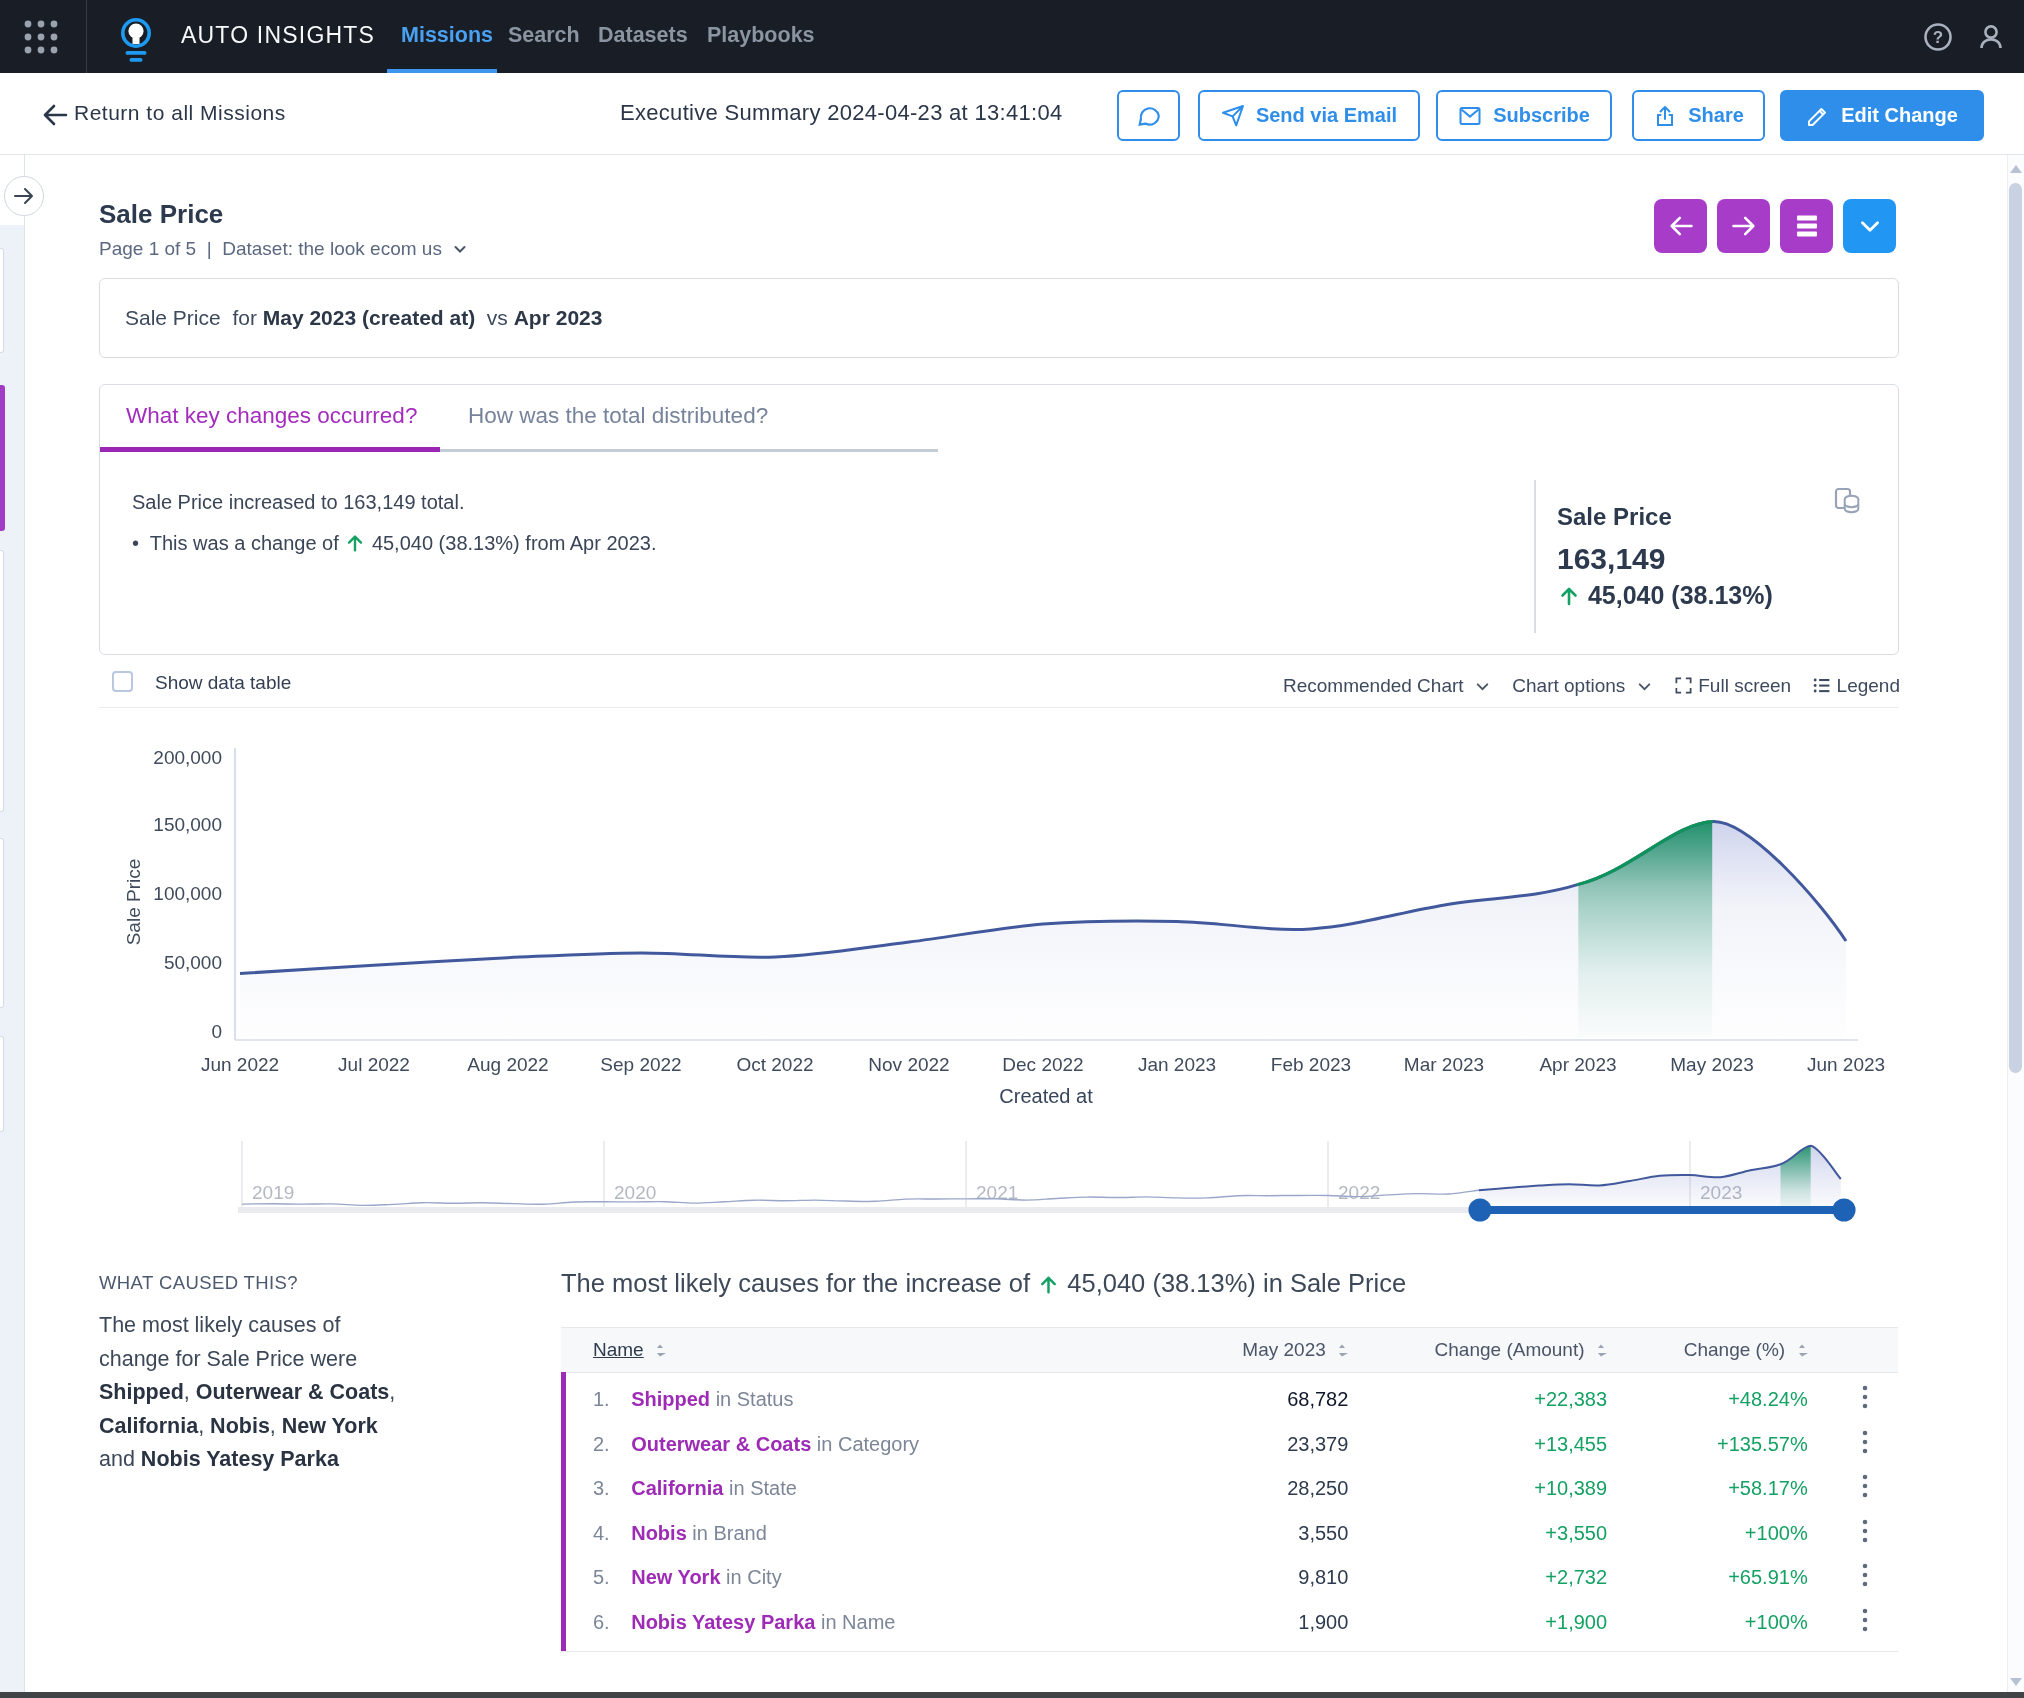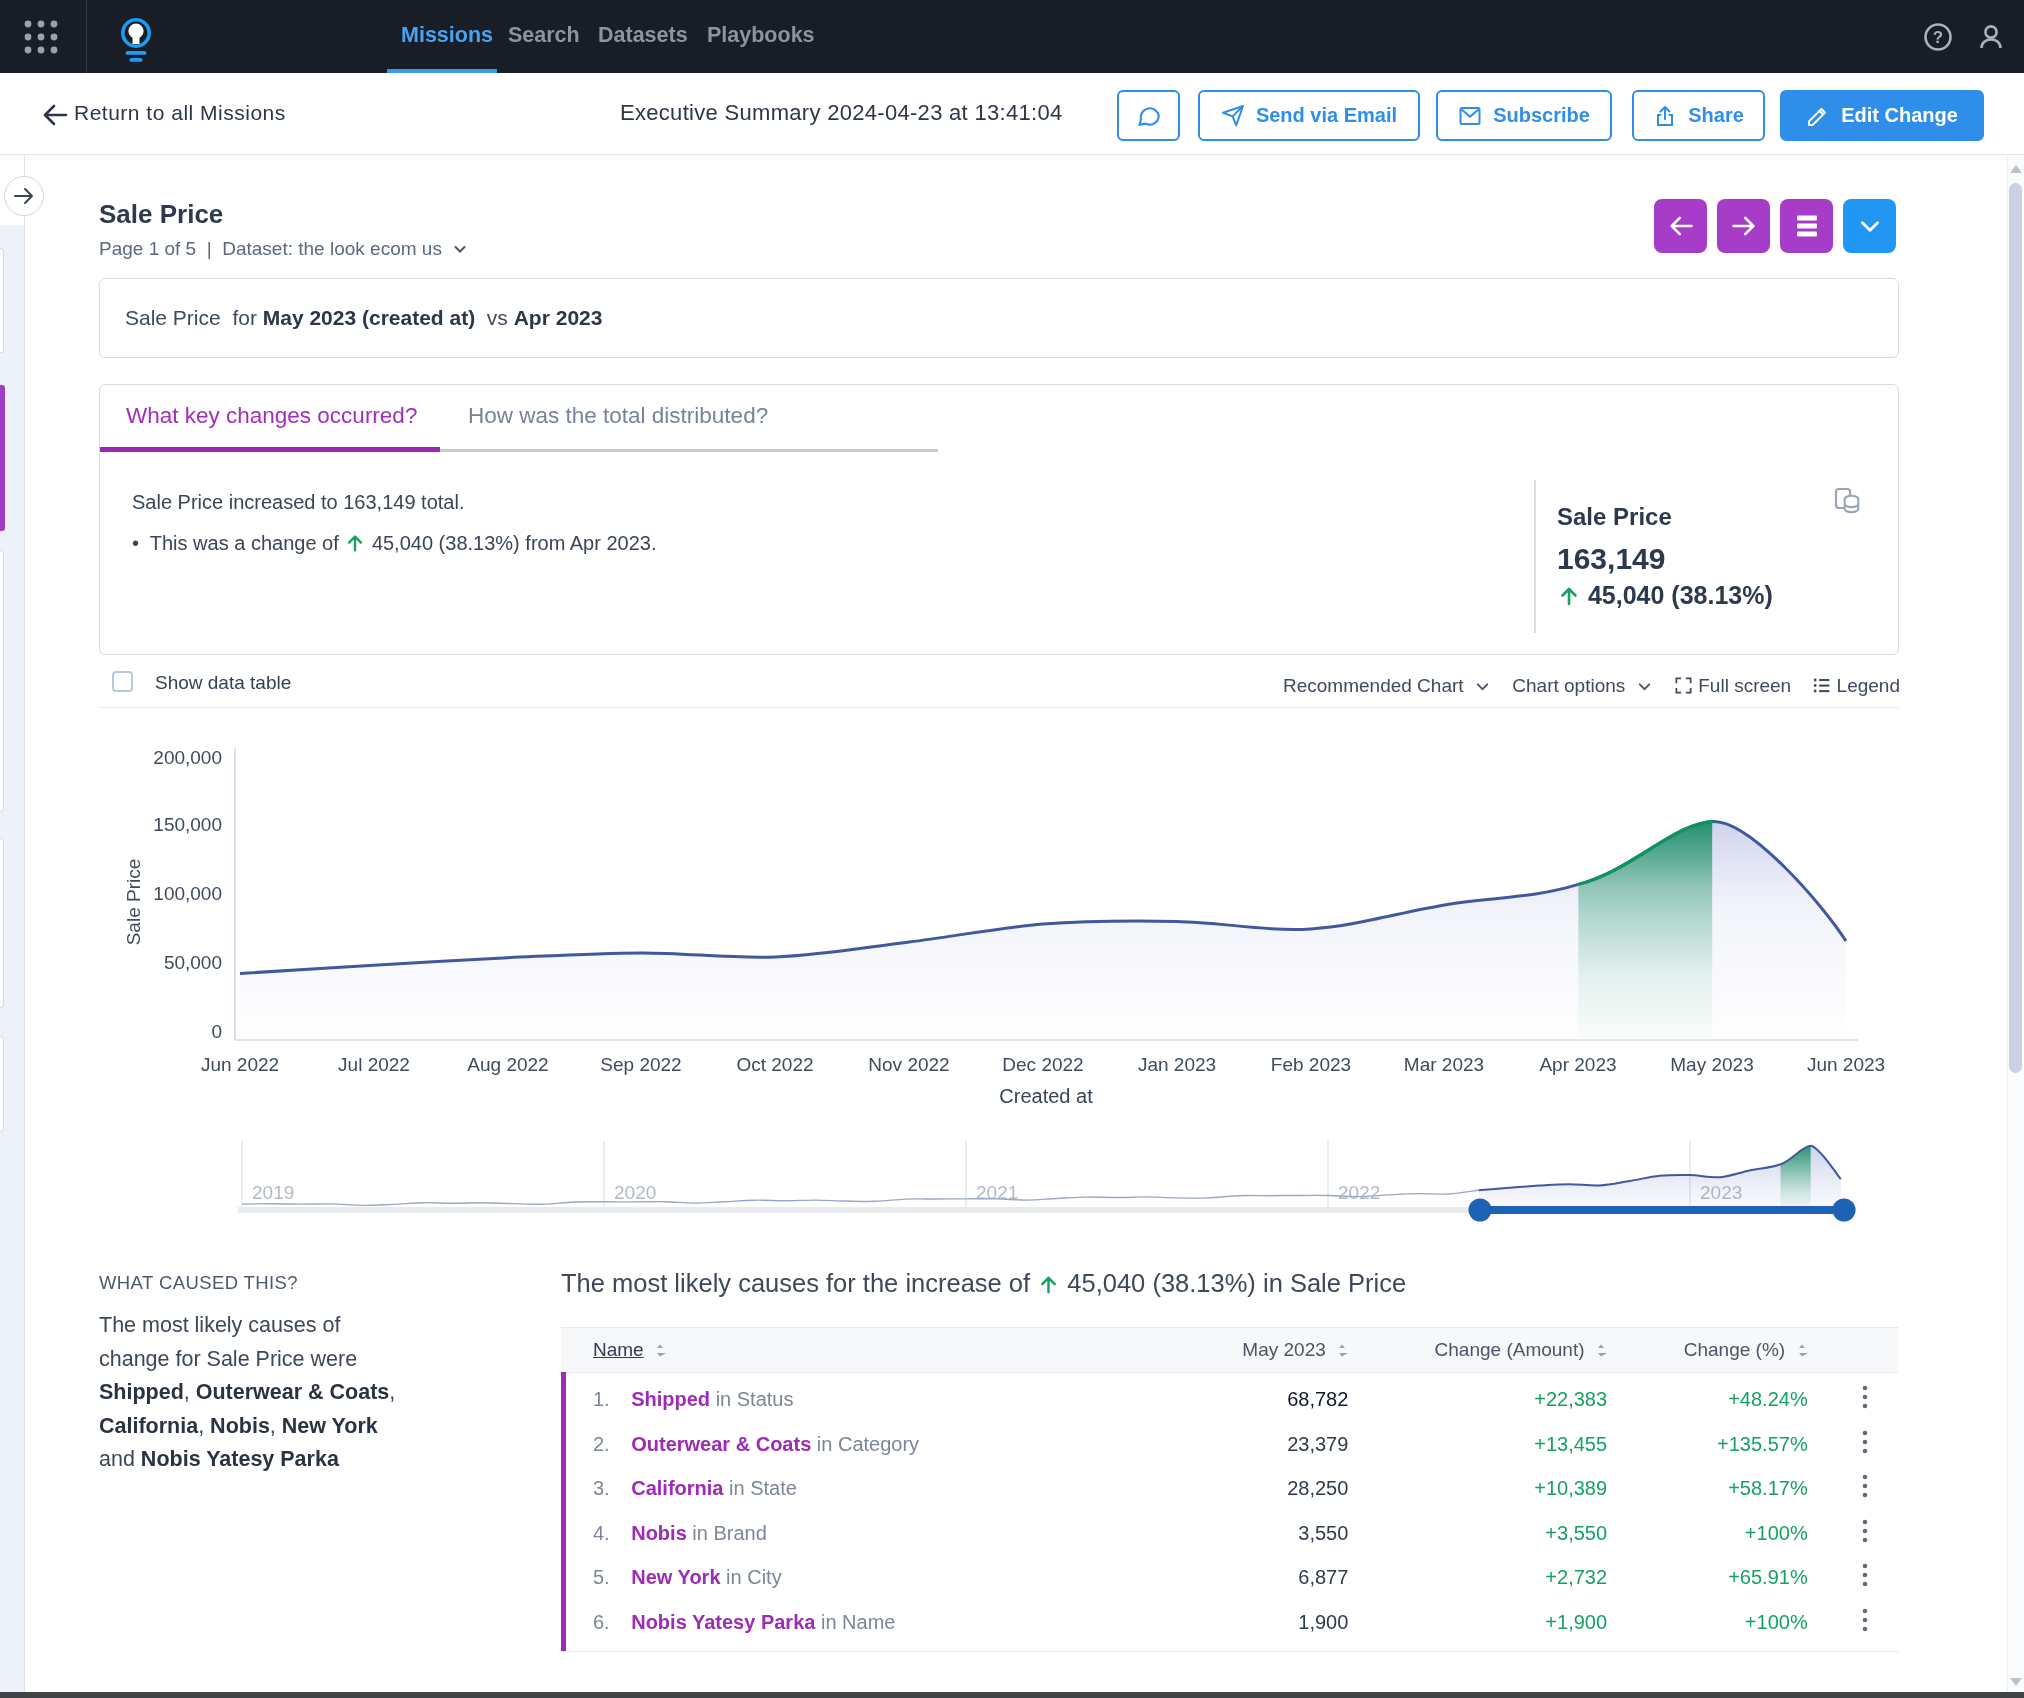--- a/index.html
+++ b/index.html
@@ -34,20 +34,21 @@
       <circle cx="40" cy="50" r="3.4" fill="#9aa2ae"></circle>
     </svg>
 <div class="abs" style="left:86px;top:0;width:1px;height:73px;background:#363c46"></div>
 <svg class="abs" style="left:114px;top:8px" width="46" height="58" viewBox="0 0 46 58">
  <circle cx="22" cy="25" r="13.2" fill="none" stroke="#1e9bf0" stroke-width="3.6"></circle>
  <circle cx="22" cy="23" r="7.6" fill="#fff"></circle>
       <rect x="18.5" y="26" width="7" height="10" fill="#fff"></rect>
  <rect x="11.5" y="43" width="21" height="3.8" rx="1.9" fill="#1e9bf0"></rect>
  <rect x="15.5" y="50" width="13" height="3.8" rx="1.9" fill="#1e9bf0"></rect>
 </svg>
+<div class="abs" style="left:181px;top:0;height:73px;line-height:71px;color:#f7f9fb;font-size:23px;letter-spacing:1.2px;">AUTO INSIGHTS</div>
 <div class="navitem" style="left:401px;color:#4aa1f2;">Missions</div>
 <div class="navitem" style="left:508px;">Search</div>
 <div class="navitem" style="left:598px;">Datasets</div>
 <div class="navitem" style="left:707px;">Playbooks</div>
 <div class="abs" style="left:387px;top:69px;width:110px;height:4px;background:#3e97ef;"></div>
 <svg class="abs" style="left:1923px;top:22px" width="30" height="30" viewBox="0 0 30 30">
  <circle cx="15" cy="15" r="12.5" fill="none" stroke="#a9b1be" stroke-width="2.6"></circle>
  <text x="15" y="21" text-anchor="middle" font-size="17" font-weight="700" fill="#a9b1be" font-family="Liberation Sans">?</text>
 </svg>
 <svg class="abs" style="left:1976px;top:22px" width="30" height="30" viewBox="0 0 30 30">
@@ -337,21 +338,21 @@
 <td style="width:200px;text-align:right;color:#16a164;">+100%</td>
 <td style="text-align:right;padding-right:30px;"><svg width="6" height="26" viewBox="0 0 6 26">
             <circle cx="3" cy="4" r="2.3" fill="#5f6b7d"></circle>
             <circle cx="3" cy="13" r="2.3" fill="#5f6b7d"></circle>
             <circle cx="3" cy="22" r="2.3" fill="#5f6b7d"></circle>
           </svg></td>
 </tr>
 <tr>
 <td style="width:70px;color:#7c8698;padding-left:32px;">5.</td>
 <td style="width:450px;"><b style="color:#9d2bb5;">New York</b> <span style="color:#7c8698;">in City</span></td>
-<td style="width:265px;text-align:right;color:#2e3b4e;">6,877</td>
+<td style="width:265px;text-align:right;color:#2e3b4e;">9,810</td>
 <td style="width:258px;text-align:right;color:#16a164;">+2,732</td>
 <td style="width:200px;text-align:right;color:#16a164;">+65.91%</td>
 <td style="text-align:right;padding-right:30px;"><svg width="6" height="26" viewBox="0 0 6 26">
             <circle cx="3" cy="4" r="2.3" fill="#5f6b7d"></circle>
             <circle cx="3" cy="13" r="2.3" fill="#5f6b7d"></circle>
             <circle cx="3" cy="22" r="2.3" fill="#5f6b7d"></circle>
           </svg></td>
 </tr>
 <tr>
 <td style="width:70px;color:#7c8698;padding-left:32px;">6.</td>

